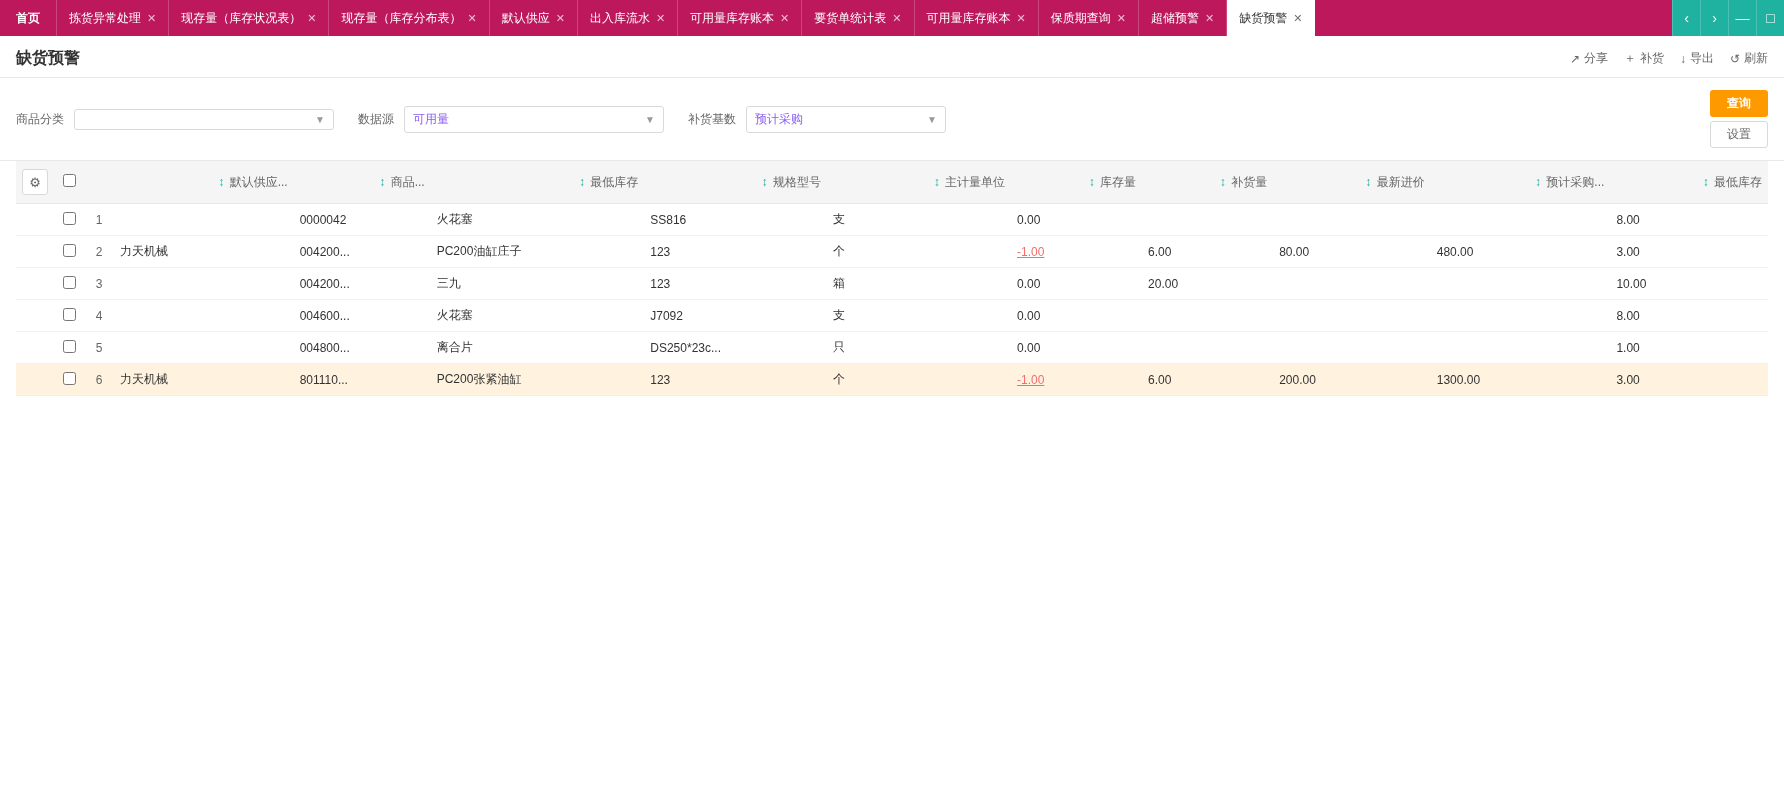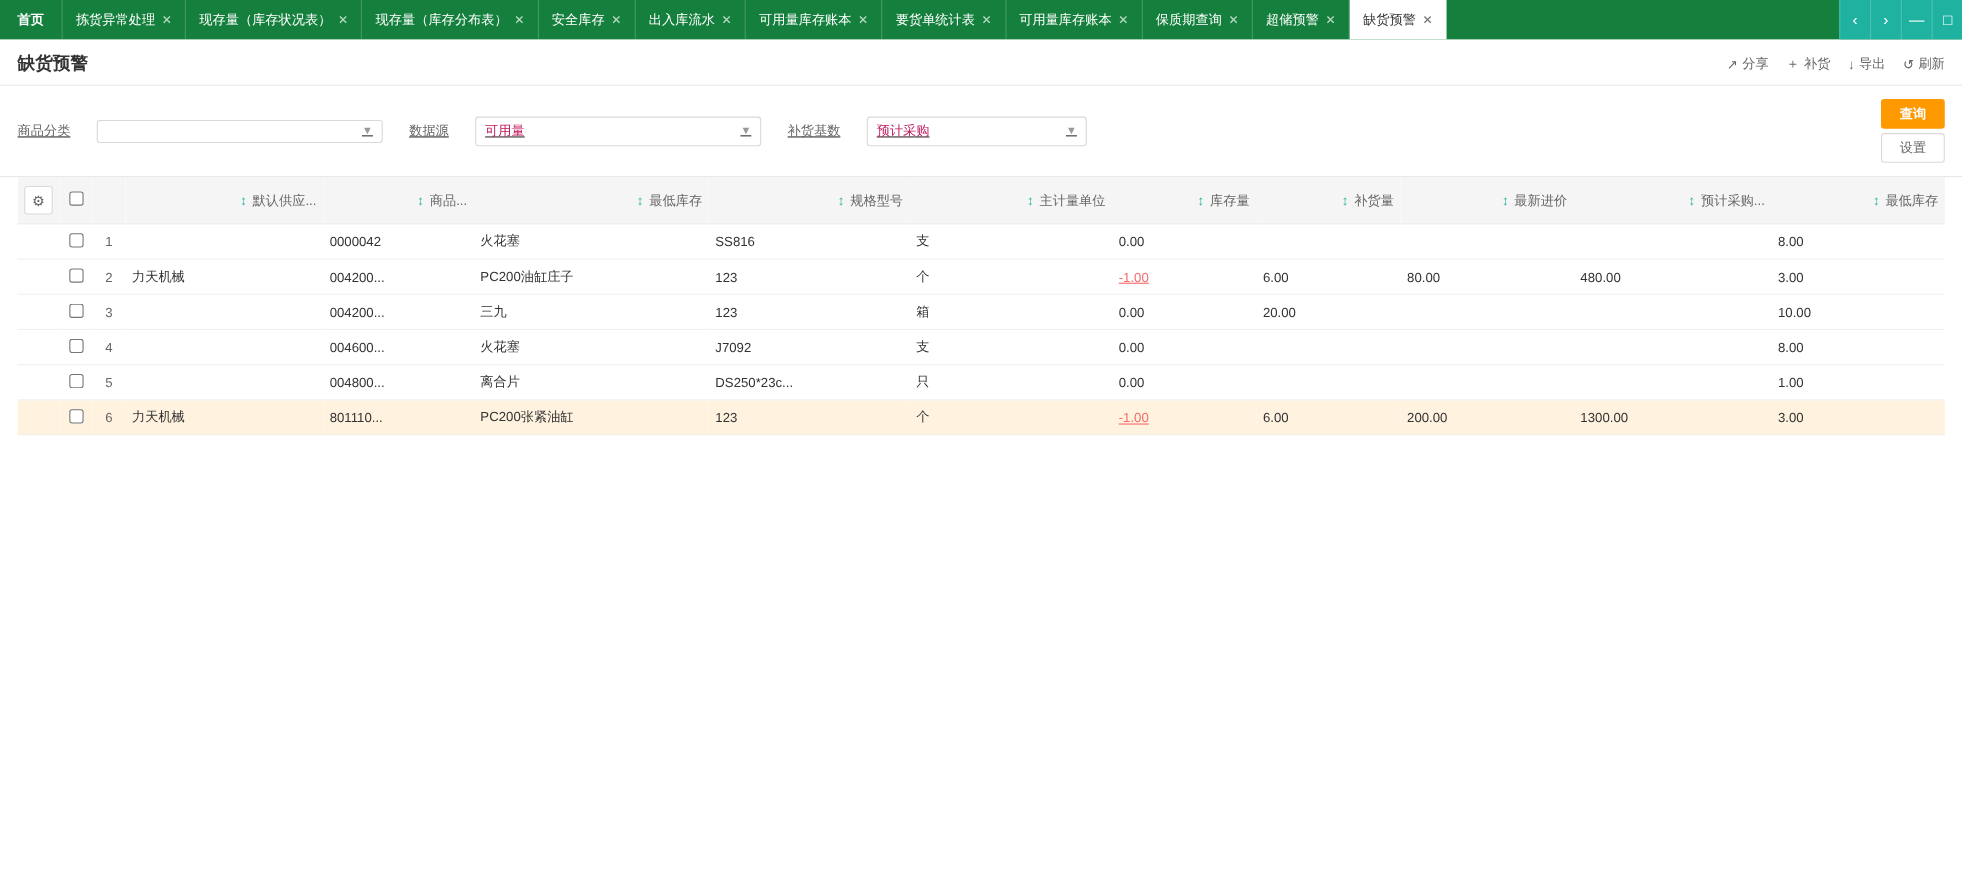--- a/index.html
+++ b/index.html
@@ -2,21 +2,21 @@
 <html><head>
   <meta charset="utf-8">
   <style>
     * { margin: 0; padding: 0; box-sizing: border-box; }
     body { font-family: "Microsoft YaHei", "PingFang SC", sans-serif; font-size: 12px; background: #f5f5f5; color: #333; overflow-x: hidden; }
 
     
     .tab-bar {
       display: flex;
       align-items: center;
-      background: #15803d;
+      background: #be185d;
       height: 36px;
       overflow: hidden;
     }
     .tab-item {
       display: flex;
       align-items: center;
       padding: 4px 12px;
       height: 100%;
       color: #fff;
       white-space: nowrap;
@@ -96,22 +96,21 @@
     .filter-bar {
       display: flex;
       align-items: center;
       padding: 12px 16px;
       gap: 24px;
       border-bottom: 1px solid #e8e8e8;
     }
     .filter-group {
       display: flex;
       align-items: center;
-      gap: 24px;
-      text-decoration: underline;
+      gap: 10px;
     }
     .filter-label {
       color: #666;
       white-space: nowrap;
       font-size: 12px;
     }
     .filter-select {
       display: flex;
       align-items: center;
       border: 1px solid #d9d9d9;
@@ -119,21 +118,21 @@
       padding: 4px 8px;
       min-width: 200px;
       background: #fff;
       cursor: pointer;
       justify-content: space-between;
       font-size: 12px;
     }
     .filter-select-wide { min-width: 260px; }
     .filter-select-medium { min-width: 200px; }
     .filter-chevron { color: #999; font-size: 10px; margin-left: 8px; }
-    .filter-value { color: #be185d; }
+    .filter-value { color: #8b5cf6; }
 
     .filter-actions {
       margin-left: auto;
       display: flex;
       flex-direction: column;
       gap: 4px;
     }
     .btn-primary {
       background: #f90;
       color: #fff;
@@ -230,21 +229,21 @@
   </div>
   <div class="tab-item">
     <span>现存量（库存状况表）</span>
     <span class="tab-close">✕</span>
   </div>
   <div class="tab-item">
     <span>现存量（库存分布表）</span>
     <span class="tab-close">✕</span>
   </div>
   <div class="tab-item">
-    <span>安全库存</span>
+    <span>默认供应</span>
     <span class="tab-close">✕</span>
   </div>
   <div class="tab-item">
     <span>出入库流水</span>
     <span class="tab-close">✕</span>
   </div>
   <div class="tab-item">
     <span>可用量库存账本</span>
     <span class="tab-close">✕</span>
   </div>

